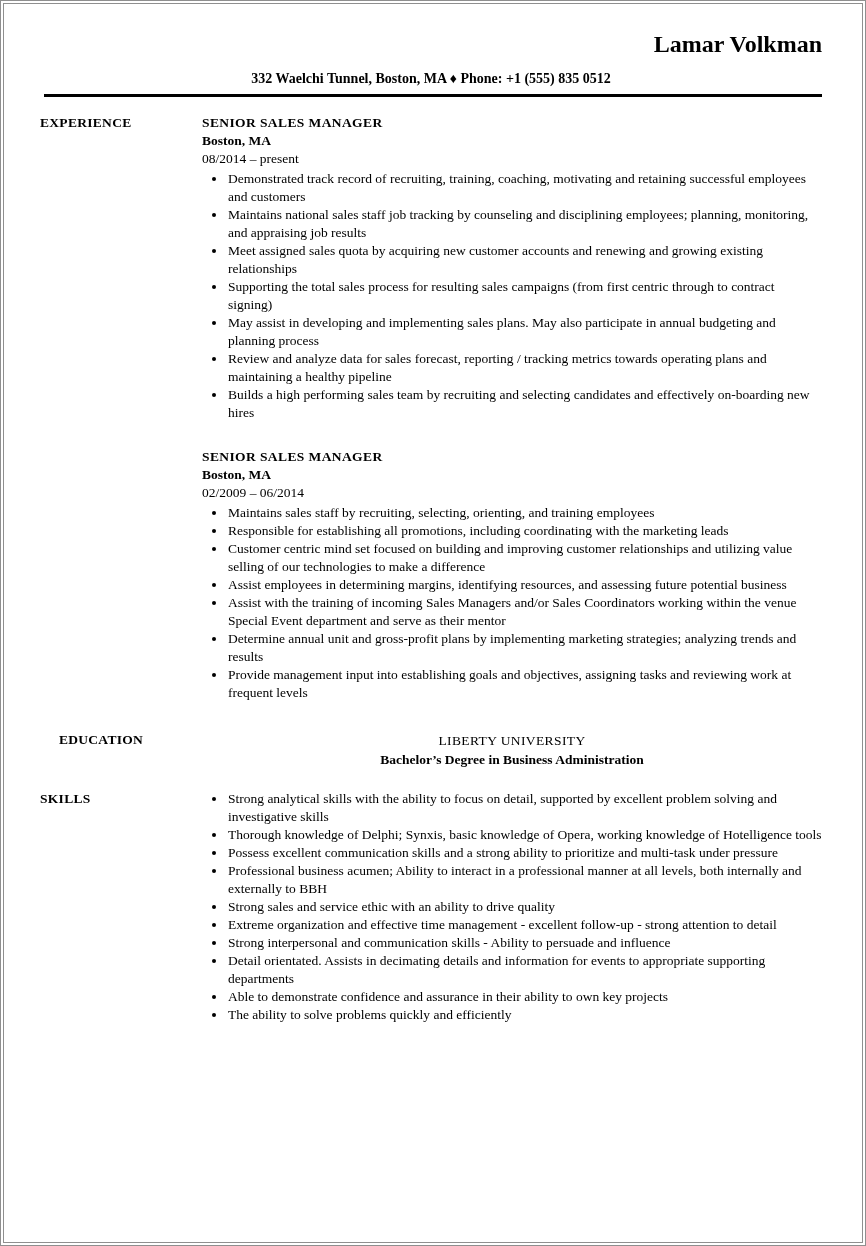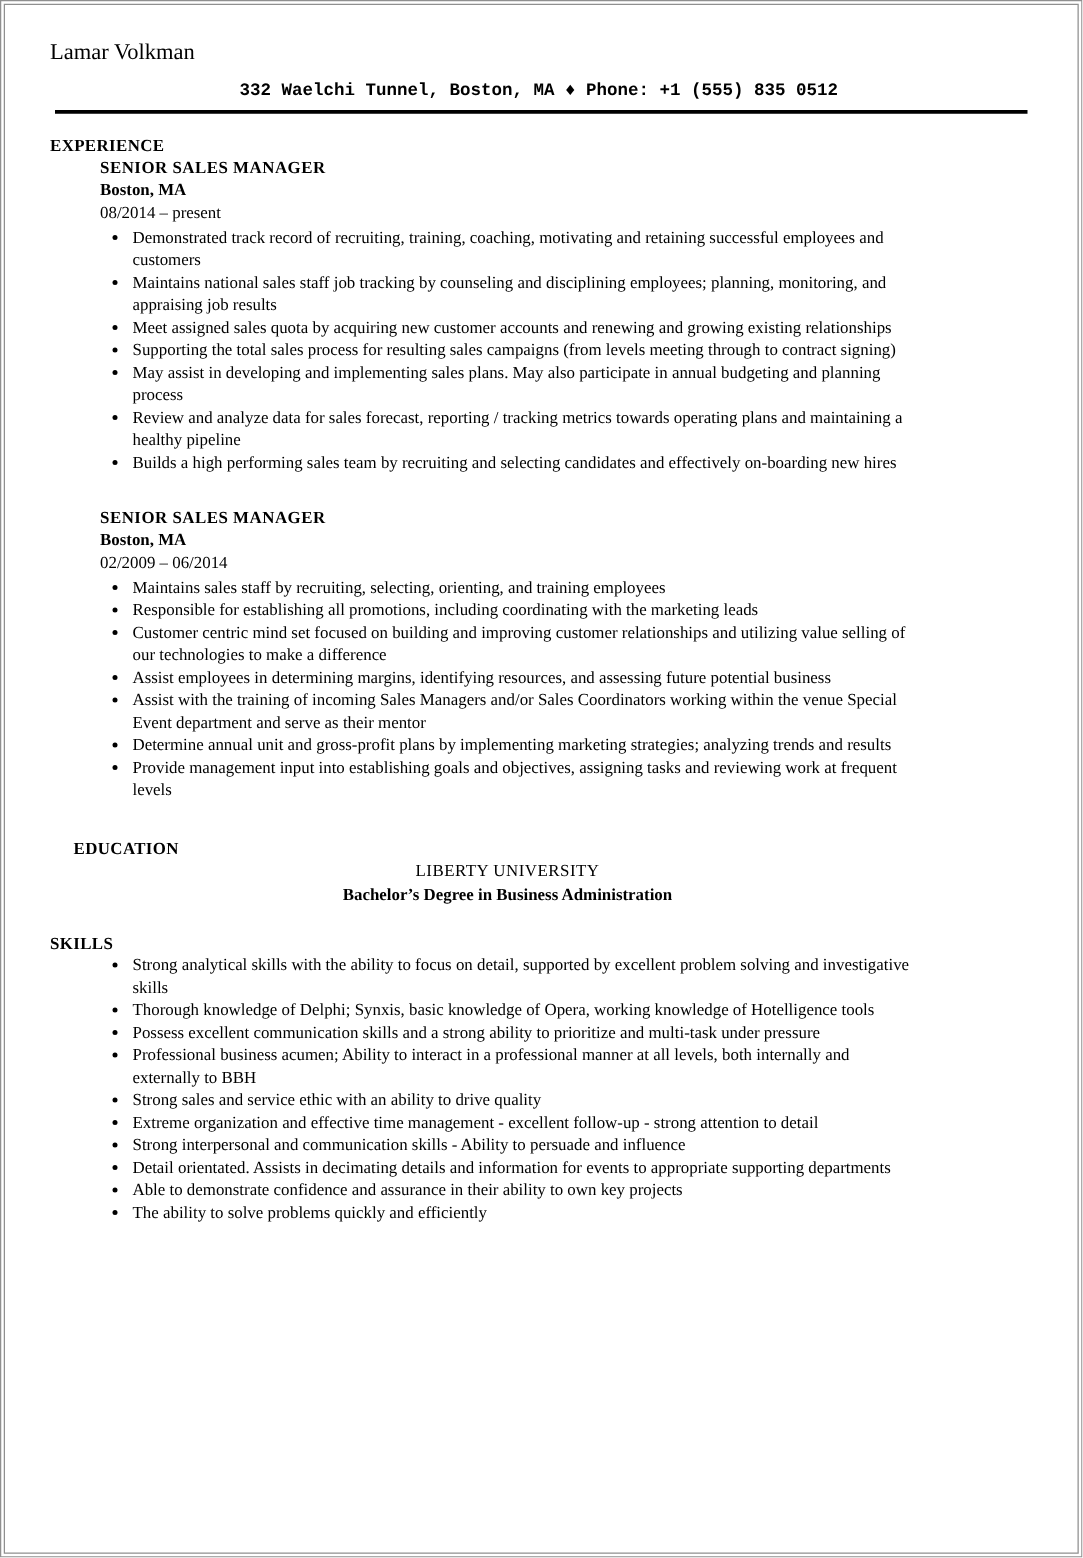--- a/index.html
+++ b/index.html
@@ -23,40 +23,38 @@
   .page-inner {
     box-sizing: border-box;
     width: 100%;
     height: 100%;
     border: 1px solid #8f8f8f;
     padding: 27px 40px 0 36px;
     overflow: hidden;
   }
   .resume-name {
     margin: 0 0 13px 0;
-    text-align: left;
-    font-size: 18px;
-    font-weight: normal;
+    text-align: right;
+    font-size: 24px;
+    font-weight: bold;
   }
   .contact-line {
     text-align: center;
     font-size: 14px;
     font-weight: bold;
     margin-bottom: 7px;
-    font-family: Liberation Mono, monospace;
   }
   .header-divider {
     border: none;
     border-top: 3px solid #000000;
     margin: 0 0 17px 4px;
   }
   .row {
     display: flex;
     align-items: flex-start;
-    flex-direction: column;
   }
   .col-label {
     flex: none;
     width: 122px;
     font-size: 13.5px;
     font-weight: bold;
     letter-spacing: 0.3px;
     padding-top: 1px;
   }
   .col-content {
@@ -120,21 +118,21 @@
       <div class="col-content">
 
         <div class="job">
           <div class="job-title">SENIOR SALES MANAGER</div>
           <div class="job-location">Boston, MA</div>
           <div class="job-dates">08/2014 – present</div>
           <ul class="bullets">
             <li>Demonstrated track record of recruiting, training, coaching, motivating and retaining successful employees and customers</li>
             <li>Maintains national sales staff job tracking by counseling and disciplining employees; planning, monitoring, and appraising job results</li>
             <li>Meet assigned sales quota by acquiring new customer accounts and renewing and growing existing relationships</li>
-            <li>Supporting the total sales process for resulting sales campaigns (from levels meeting through to contract signing)</li>
+            <li>Supporting the total sales process for resulting sales campaigns (from first centric through to contract signing)</li>
             <li>May assist in developing and implementing sales plans. May also participate in annual budgeting and planning process</li>
             <li>Review and analyze data for sales forecast, reporting / tracking metrics towards operating plans and maintaining a healthy pipeline</li>
             <li>Builds a high performing sales team by recruiting and selecting candidates and effectively on-boarding new hires</li>
           </ul>
         </div>
 
         <div class="job">
           <div class="job-title">SENIOR SALES MANAGER</div>
           <div class="job-location">Boston, MA</div>
           <div class="job-dates">02/2009 – 06/2014</div>

